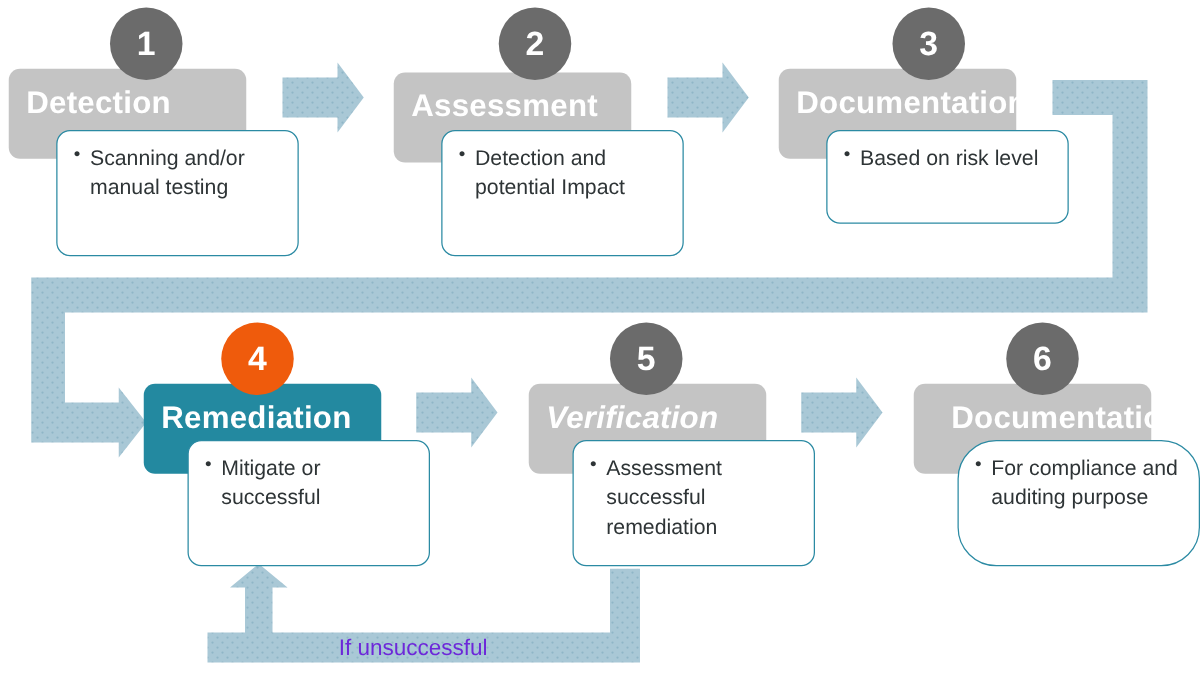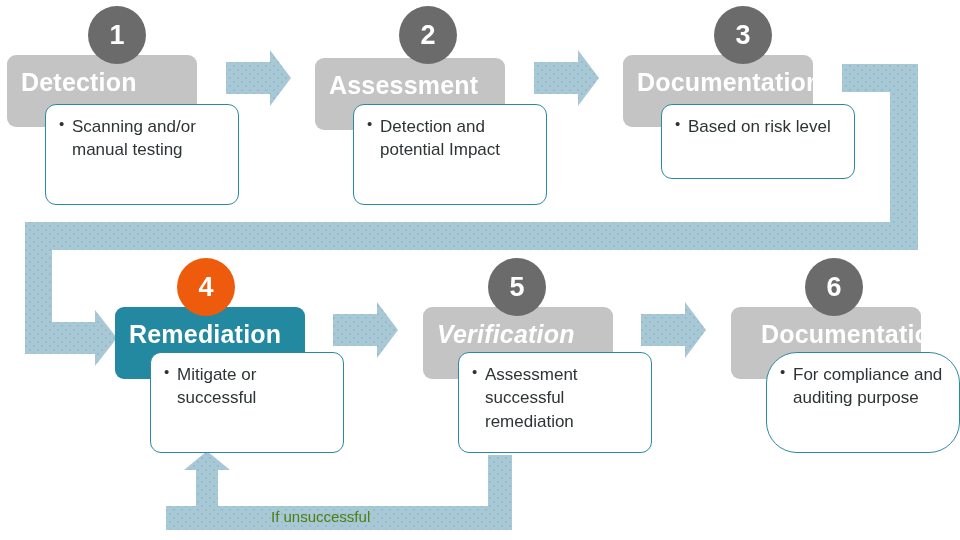--- a/index.html
+++ b/index.html
@@ -94,22 +94,22 @@
     position: absolute;
     left: -13px;
     top: -1px;
     font-size: 15px;
     color: #2e3436;
   }
 
   .loop-label {
     position: absolute;
     z-index: 6;
-    color: #4d7c0f;
-    font-size: 15px;
+    color: #6d28d9;
+    font-size: 18px;
     white-space: nowrap;
   }
 </style>
 </head>
 <body>
 
 <div id="canvas">
 
   <svg id="connectors" viewBox="0 0 960 540">
     <defs>

